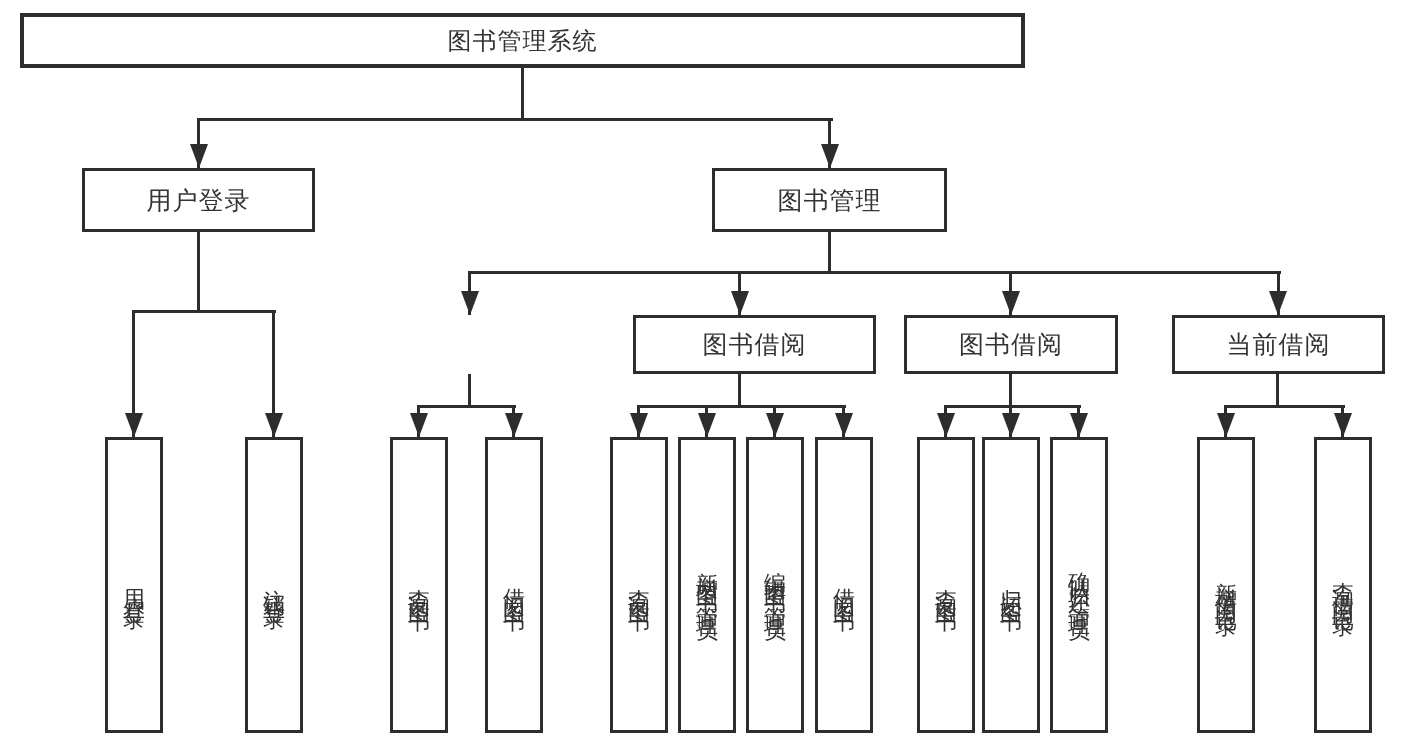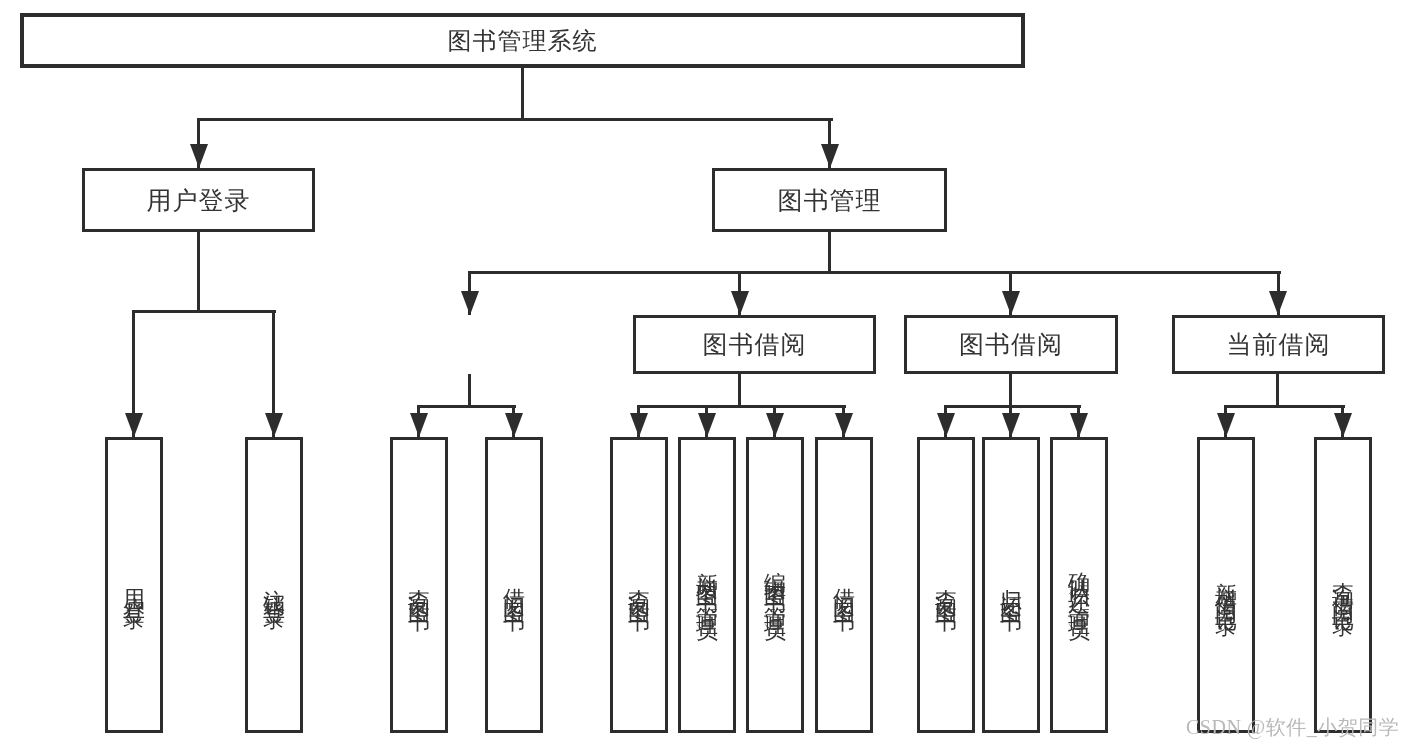--- a/index.html
+++ b/index.html
@@ -138,15 +138,14 @@
   <div class="arr" style="left:1002px; top:413px;"></div>
   <div class="arr" style="left:1070px; top:413px;"></div>
 
   <div class="vline" style="left:1276px; top:374px; width:3px;   height:33px;"></div>
   <div class="hline" style="left:1224px; top:405px; width:121px; height:3px;"></div>
   <div class="vline" style="left:1224px; top:405px; width:3px;   height:32px;"></div>
   <div class="vline" style="left:1341px; top:405px; width:3px;   height:32px;"></div>
   <div class="arr" style="left:1217px; top:413px;"></div>
   <div class="arr" style="left:1334px; top:413px;"></div>
 
-  <div class="watermark">CSDN @软件_小贺同学</div>
 
 </div>
 
 </body></html>

